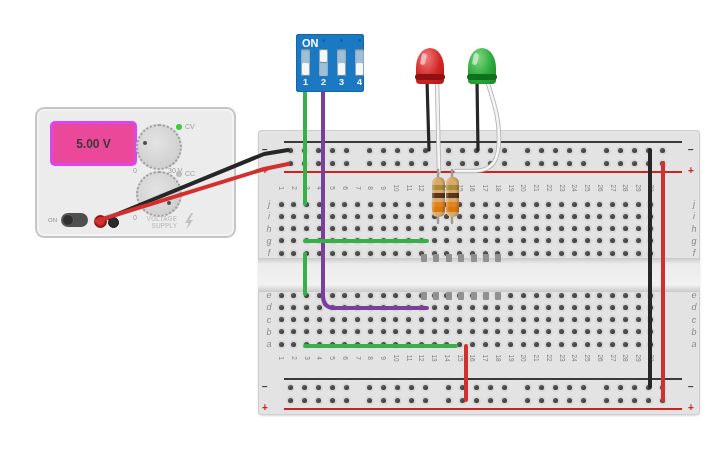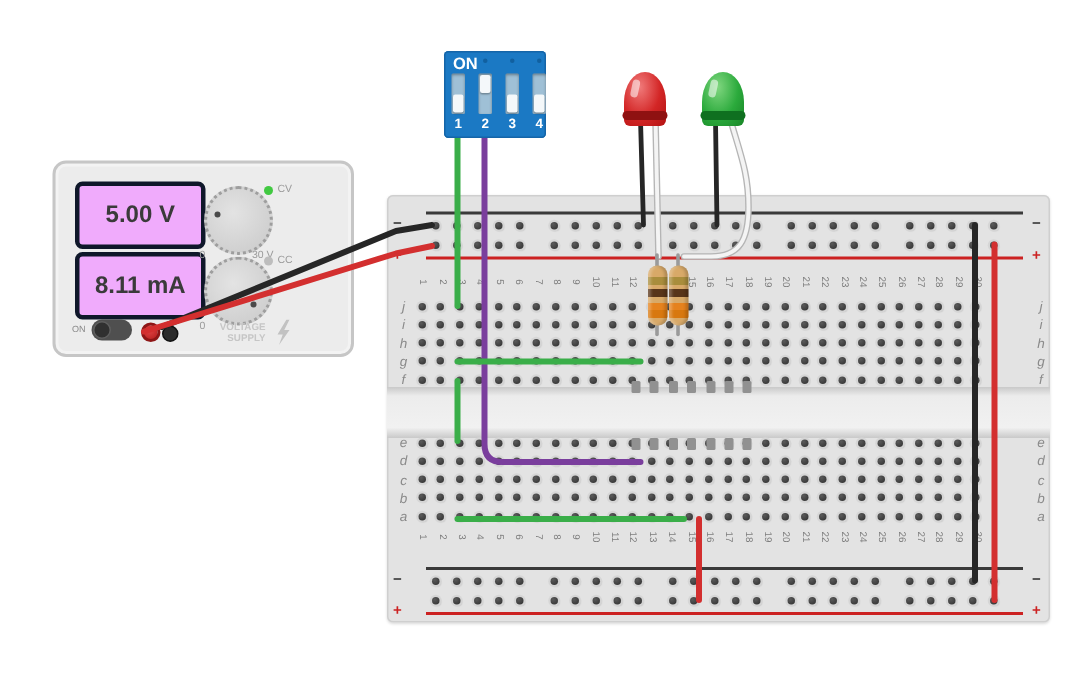--- a/index.html
+++ b/index.html
@@ -2,23 +2,23 @@
 <html><head>
 <meta charset="utf-8">
 <style>
   html,body{margin:0;padding:0;background:#fff;font-family:"Liberation Sans",sans-serif;}
   #stage{position:relative;width:725px;height:453px;background:#fff;overflow:hidden;}
   .abs{position:absolute;}
 
   
   #psu{left:35px;top:107px;width:197px;height:127px;background:#ececec;
        border:2px solid #c6c6c6;border-radius:9px;box-shadow:inset 0 0 0 2px #f3f3f3;}
-  .display{position:absolute;width:81px;height:39px;background:#f0abfc;border:3px solid #0f172a;
+  .display{position:absolute;width:81px;height:39px;background:#ec4899;border:3px solid #d946ef;
            border-radius:5px;display:flex;align-items:center;justify-content:center;
-           font-weight:bold;font-size:16px;color:#3a3a3a;}
+           font-weight:bold;font-size:12px;color:#3a3a3a;}
   .knob{position:absolute;width:42px;height:42px;border-radius:50%;
         border:2px dotted #9e9e9e;background:radial-gradient(circle at 42% 38%,#e3e3e3,#c9c9c9);}
   .knob-dot{position:absolute;width:4px;height:4px;border-radius:50%;background:#4a4a4a;}
   .psu-small{position:absolute;font-size:7px;color:#9b9b9b;}
   .ind-dot{position:absolute;width:6px;height:6px;border-radius:50%;}
   #psu-toggle{position:absolute;left:24px;top:104px;width:27px;height:14px;border-radius:7px;
               background:#4f4f4f;}
   #psu-toggle .tknob{position:absolute;left:1px;top:1px;width:12px;height:12px;border-radius:50%;
               background:#303030;border:1px solid #5f5f5f;box-sizing:border-box;}
   .terminal{position:absolute;border-radius:50%;}
@@ -79,21 +79,20 @@
   .z3{z-index:6;}
   .lightning{position:absolute;left:146px;top:104px;}
 </style>
 </head>
 <body>
 
 <div id="stage">
 
   <div id="psu" class="abs">
     <div class="display" style="left:13px;top:12px;">5.00 V</div>
-    <div class="display" style="left:13px;top:59px;">8.11 mA</div>
 
     <div class="knob" style="left:99px;top:15px;">
       <div class="knob-dot" style="left:5px;top:15px;"></div>
     </div>
     <div class="knob" style="left:99px;top:62px;">
       <div class="knob-dot" style="left:29px;top:28px;"></div>
     </div>
 
     <div class="psu-small" style="left:96px;top:58px;">0</div>
     <div class="psu-small" style="left:131px;top:58px;">30 V</div>

